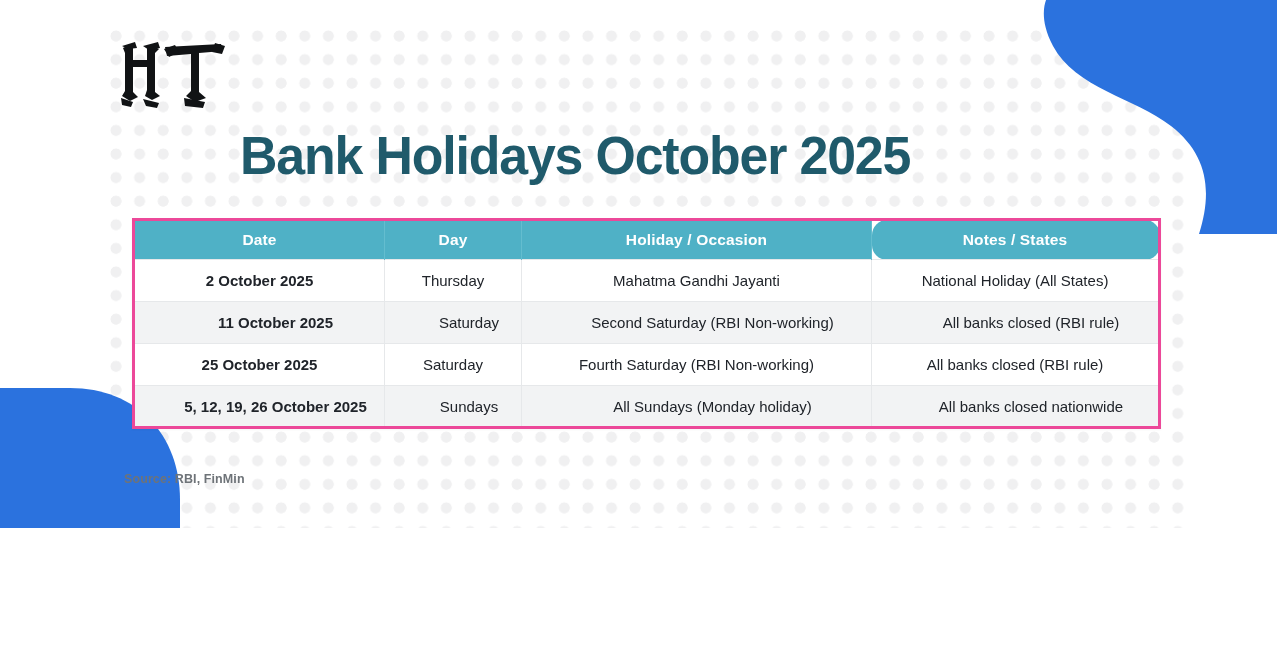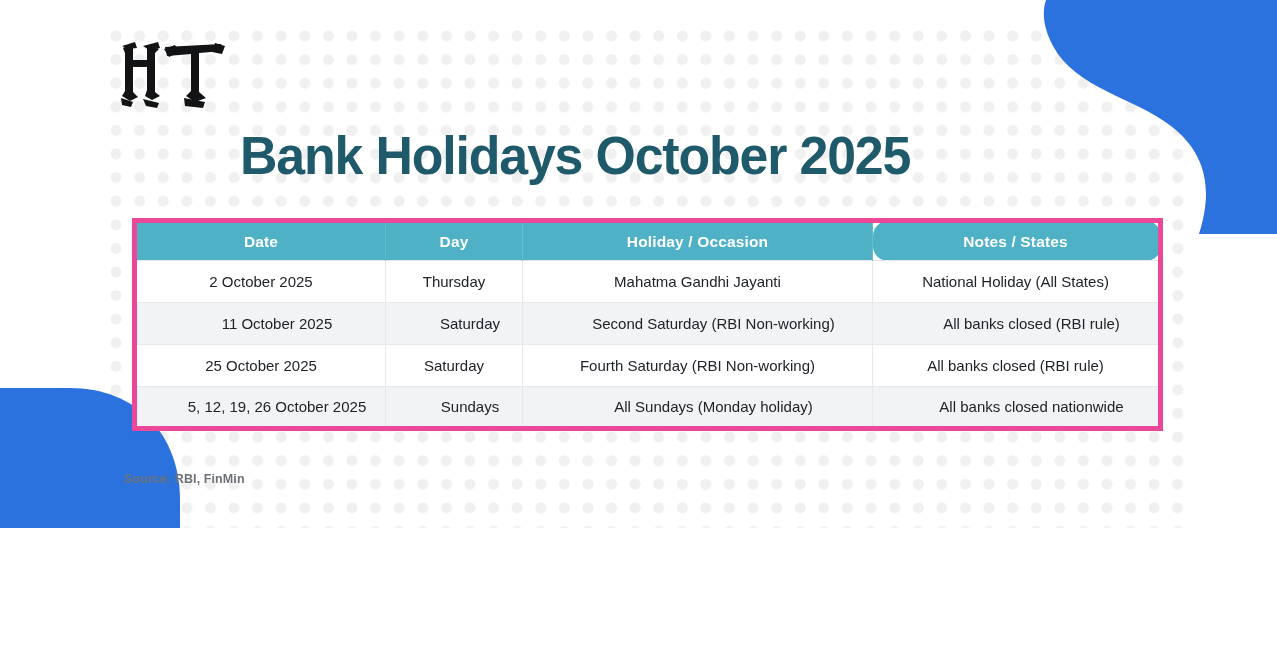--- a/index.html
+++ b/index.html
@@ -79,21 +79,21 @@
     left:132px; top:218px;
     width:1026px;
     z-index:4;
   }
 
   table {
     width:100%;
     border-collapse:collapse;
     table-layout:fixed;
     background:#ffffff;
-    border:5px solid #ec4899;
+    border:3px solid #ec4899;
     box-shadow:0 1px 2px rgba(0,0,0,0.04);
   }
 
   col.c-date  { width:251px; }
   col.c-day   { width:137px; }
   col.c-occ   { width:350px; }
   col.c-notes { width:288px; }
 
   thead th {
     background:#4fb1c6;
@@ -113,21 +113,21 @@
     vertical-align:middle;
     font-size:15px;
     color:#20242a;
     border-top:1px solid #e6e8ea;
     border-right:1px solid #e6e8ea;
     padding:0 6px;
     white-space:nowrap;
     overflow:hidden;
   }
   tbody td:last-child { border-right:none; }
-  tbody td.date-cell { font-weight:normal; }
+  tbody td.date-cell { font-weight:bold; }
   tbody tr.alt td { background:#f2f3f4;padding-left:38px; }
 
   
   #source {
     position:absolute;
     left:124px; top:472px;
     width:1026px;
     text-align:left;
     z-index:4;
     font-size:12.5px;

